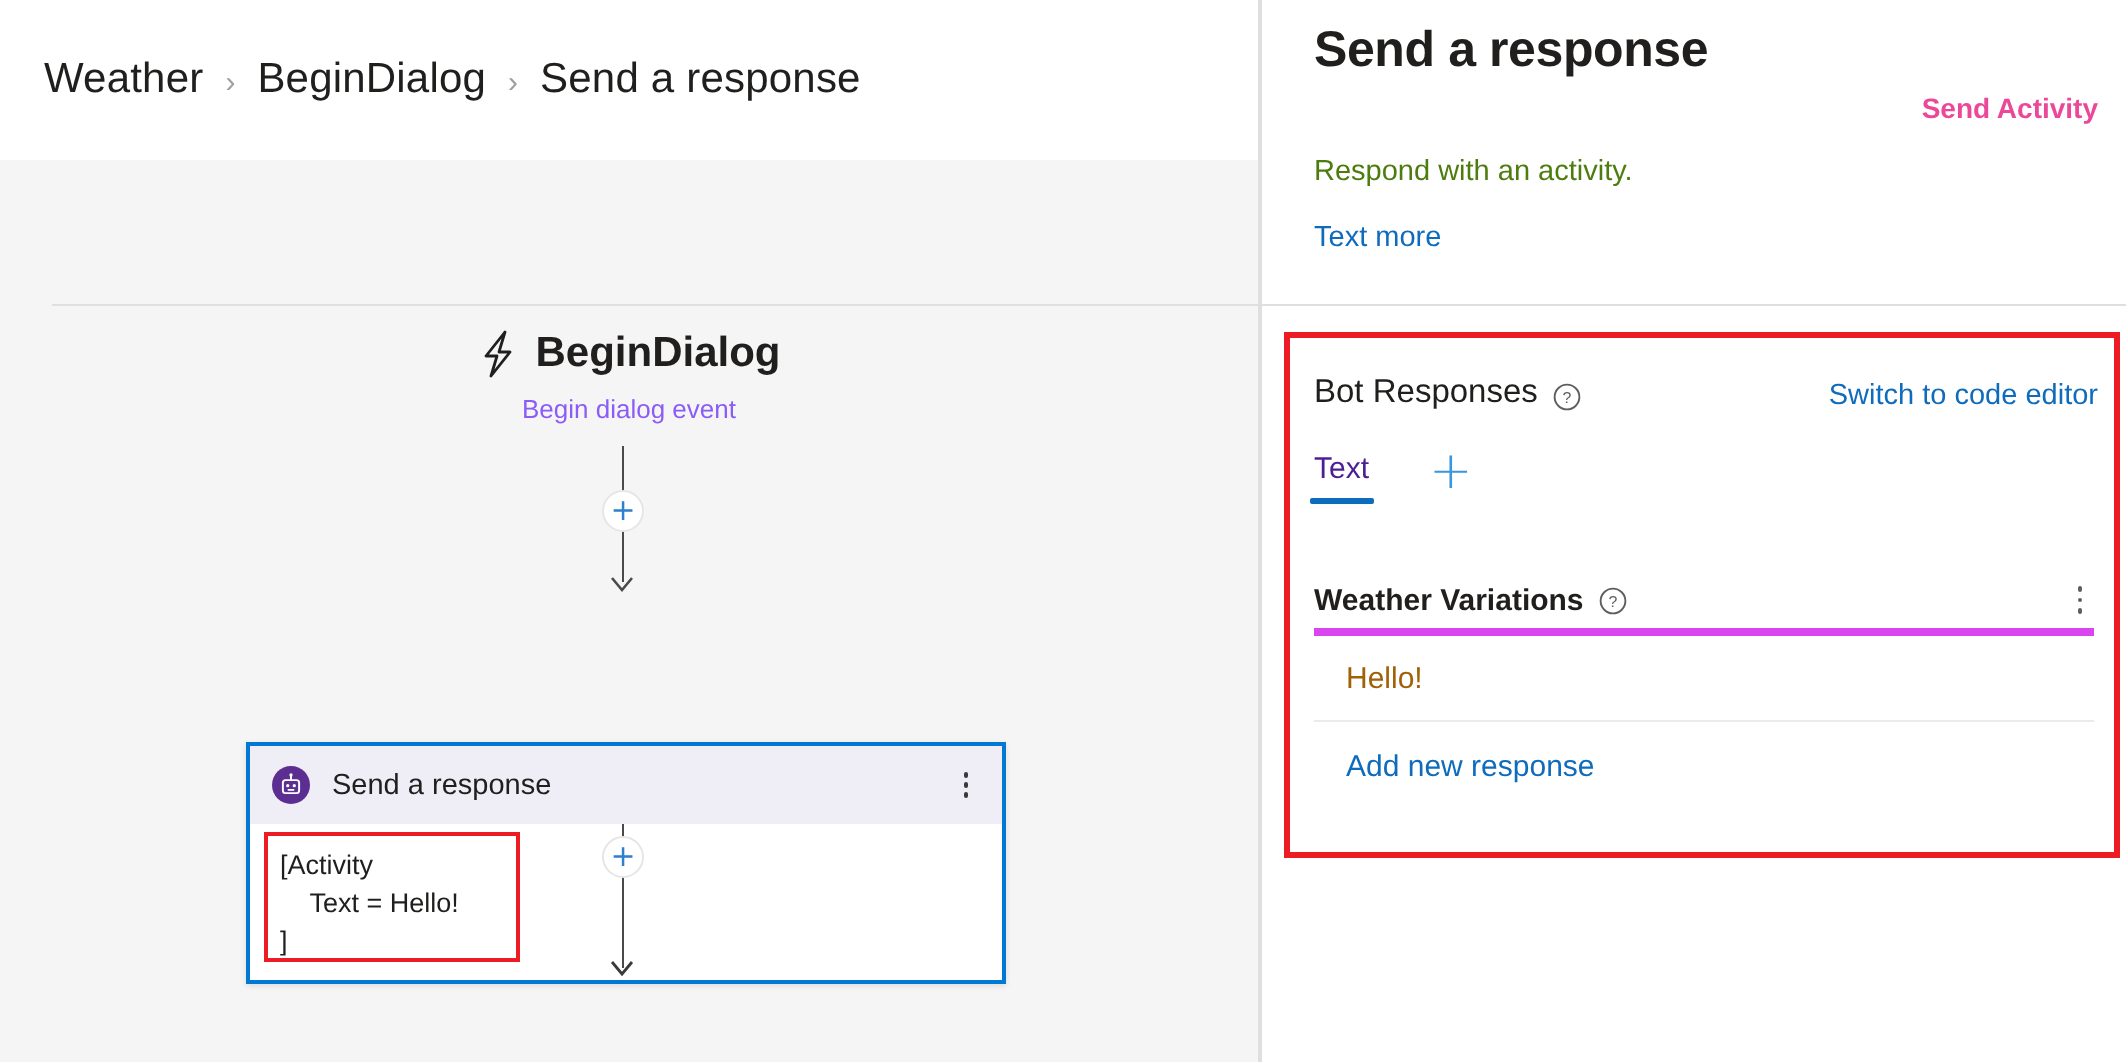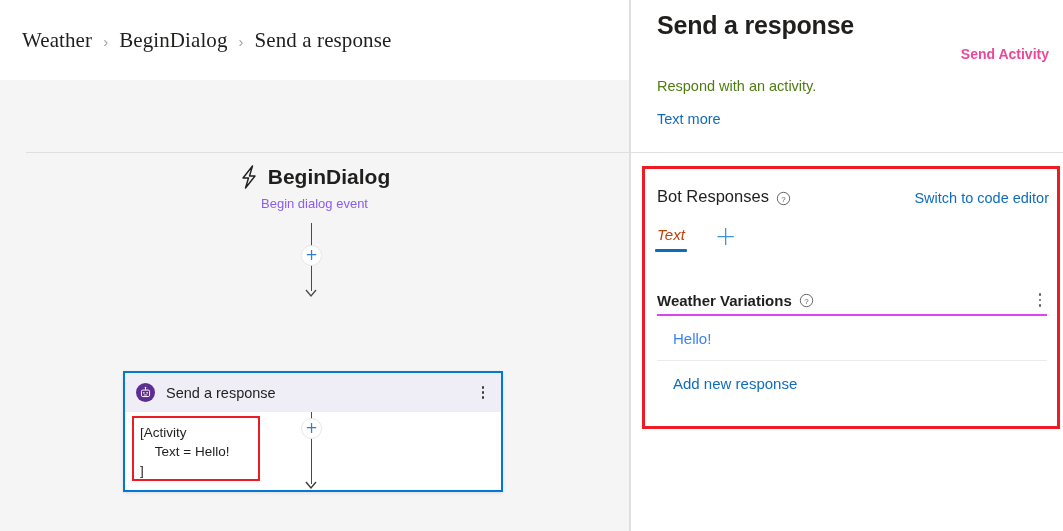--- a/index.html
+++ b/index.html
@@ -18,21 +18,20 @@
     background: #ffffff;
   }
   .breadcrumb {
     position: absolute; left: 0; top: 0; width: 629px; height: 80px;
     display: flex; align-items: center; padding-left: 22px;
     background: #ffffff;
   }
   .crumb {
     font-size: 21px; color: #201f1e; letter-spacing: .1px;
     white-space: nowrap;
-    font-family: Liberation Serif, serif;
   }
   .crumb-sep {
     font-size: 15px; color: #a19f9d; margin: 0 11px; padding-top: 2px;
   }
 
   .canvas {
     position: absolute; left: 0; top: 80px; width: 629px; height: 451px;
     background: #f5f5f5; overflow: hidden;
   }
 
@@ -153,22 +152,22 @@
   }
   .code-link {
     margin-left: auto; font-size: 14.5px; color: #0f6cbd;
     text-decoration: none; cursor: pointer;
   }
 
   .tabs {
     display: flex; align-items: center; margin-top: 18px; height: 30px;
   }
   .tab {
-    position: relative; font-size: 15px; color: #c2410c;
-    padding-bottom: 9px; cursor: pointer; font-style: italic;
+    position: relative; font-size: 15px; color: #4c1d95;
+    padding-bottom: 9px; cursor: pointer;
   }
   .tab.active::after {
     content: ""; position: absolute; left: -2px; right: -2px; bottom: 0;
     height: 3px; background: #0f6cbd; border-radius: 1px;
   }
   .add-tab {
     margin-left: 30px; color: #3a96dd; font-size: 26px; font-weight: 300;
     line-height: 1; cursor: pointer; padding-bottom: 7px;
     font-family: "DejaVu Sans", sans-serif;
   }
@@ -182,23 +181,23 @@
   .var-title {
     font-size: 15px; font-weight: bold; color: #201f1e;
   }
   .var-kebab {
     margin-left: auto; width: 14px;
     display: flex; flex-direction: column; align-items: center; gap: 3px;
     cursor: pointer;
   }
   .var-kebab i { display: block; width: 2.6px; height: 2.6px; border-radius: 50%; background: #605e5c; }
   .var-row {
-    border-top: 2px solid #d946ef;
+    border-top: 4px solid #d946ef;
     height: 46px; display: flex; align-items: center; padding-left: 16px;
-    font-size: 15px; color: #3b82f6;
+    font-size: 15px; color: #a16207;
   }
   .var-row:first-of-type { margin-top: 12px; }
   .var-add {
     border-top: 1px solid #edebe9;
     height: 46px; display: flex; align-items: center; padding-left: 16px;
     font-size: 15px; color: #0f6cbd; cursor: pointer;
   }
 </style>
 </head>
 <body>

